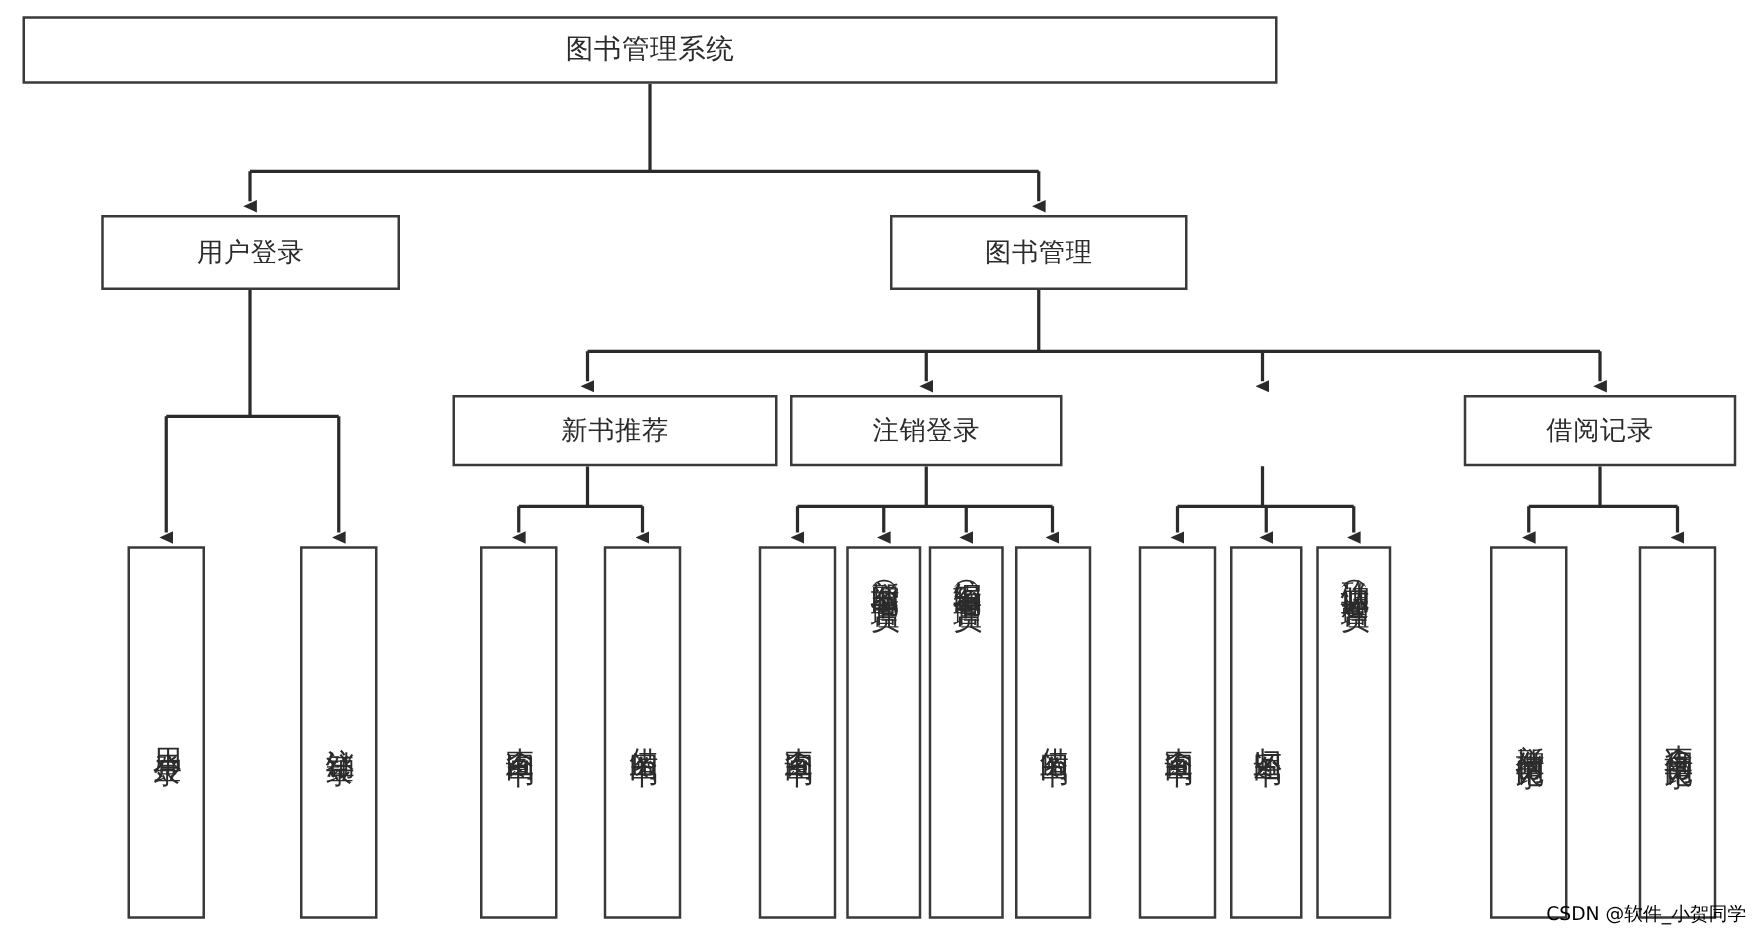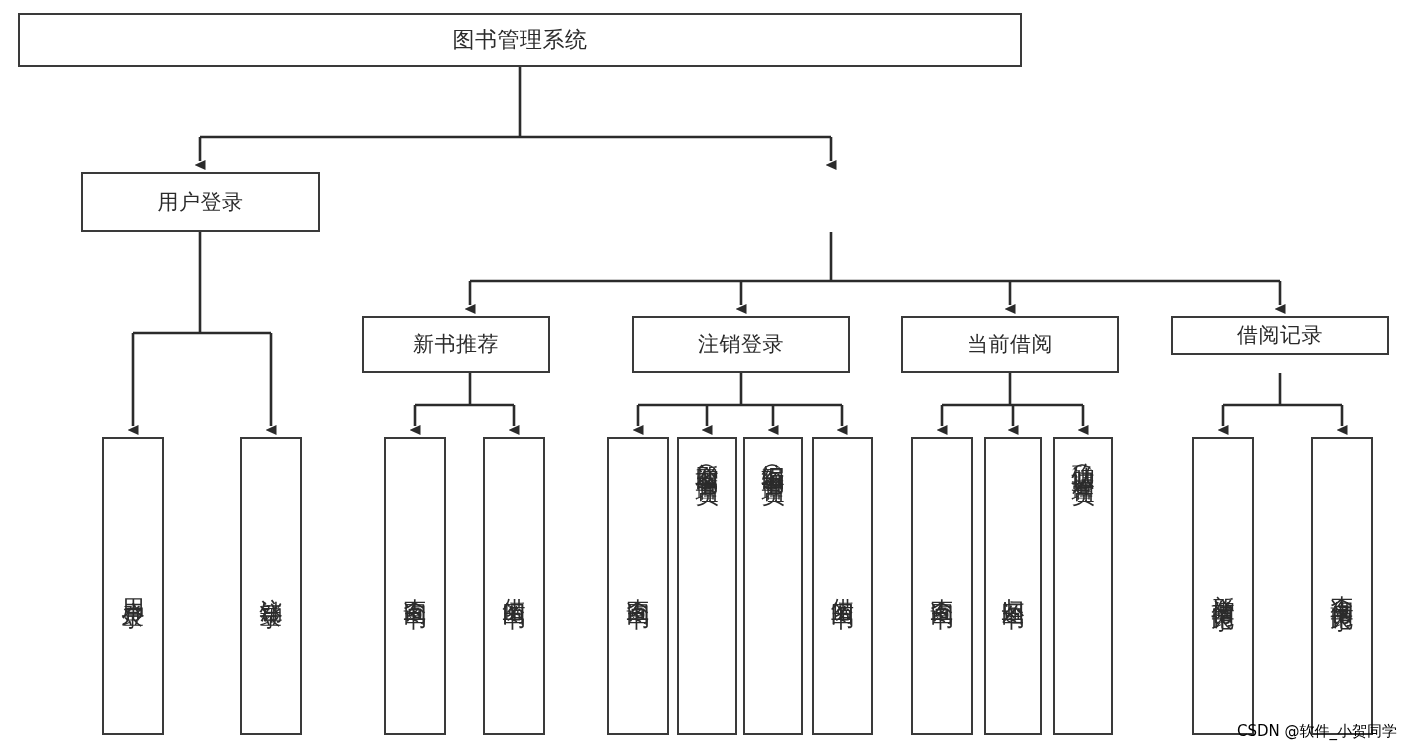--- a/index.html
+++ b/index.html
@@ -135,31 +135,31 @@
     </g>
   </svg>
 
   <div class="node horizontal root" style="left: 18px; top: 13px; width: 1004px; height: 54px;">
     <span class="node-label">图书管理系统</span>
   </div>
 
   <div class="node horizontal" style="left: 81px; top: 172px; width: 239px; height: 60px;">
     <span class="node-label">用户登录</span>
   </div>
-
-  <div class="node horizontal" style="left: 362px; top: 316px; width: 188px; height: 57px;">
+  <div class="node horizontal" style="left: 712px; top: 172px; width: 238px; height: 60px;">
+    <span class="node-label">图书管理</span>
+  </div>
+
+  <div class="node horizontal" style="left: 362px; top: 316px; width: 260px; height: 57px;">
     <span class="node-label">新书推荐</span>
   </div>
   <div class="node horizontal" style="left: 632px; top: 316px; width: 218px; height: 57px;">
     <span class="node-label">注销登录</span>
   </div>
-  <div class="node horizontal" style="left: 901px; top: 316px; width: 218px; height: 57px;">
-    <span class="node-label">当前借阅</span>
-  </div>
-  <div class="node horizontal" style="left: 1171px; top: 316px; width: 218px; height: 39px;">
+  <div class="node horizontal" style="left: 1171px; top: 316px; width: 218px; height: 57px;">
     <span class="node-label">借阅记录</span>
   </div>
 
   <div class="node vertical centered" style="left: 102px; top: 437px; width: 62px; height: 298px;">
     <span class="node-label">用户登录</span>
   </div>
   <div class="node vertical centered" style="left: 240px; top: 437px; width: 62px; height: 298px;">
     <span class="node-label">注销登录</span>
   </div>
   <div class="node vertical centered" style="left: 384px; top: 437px; width: 62px; height: 298px;">

